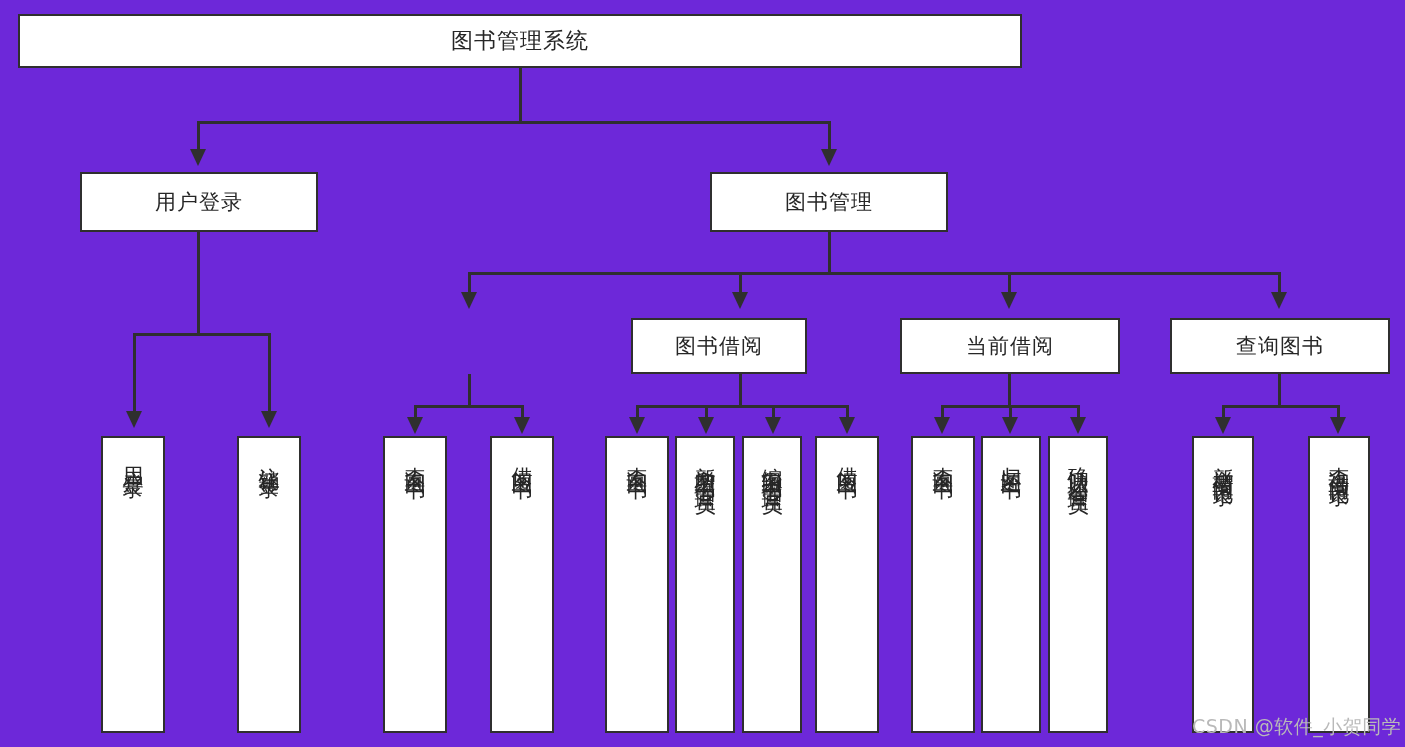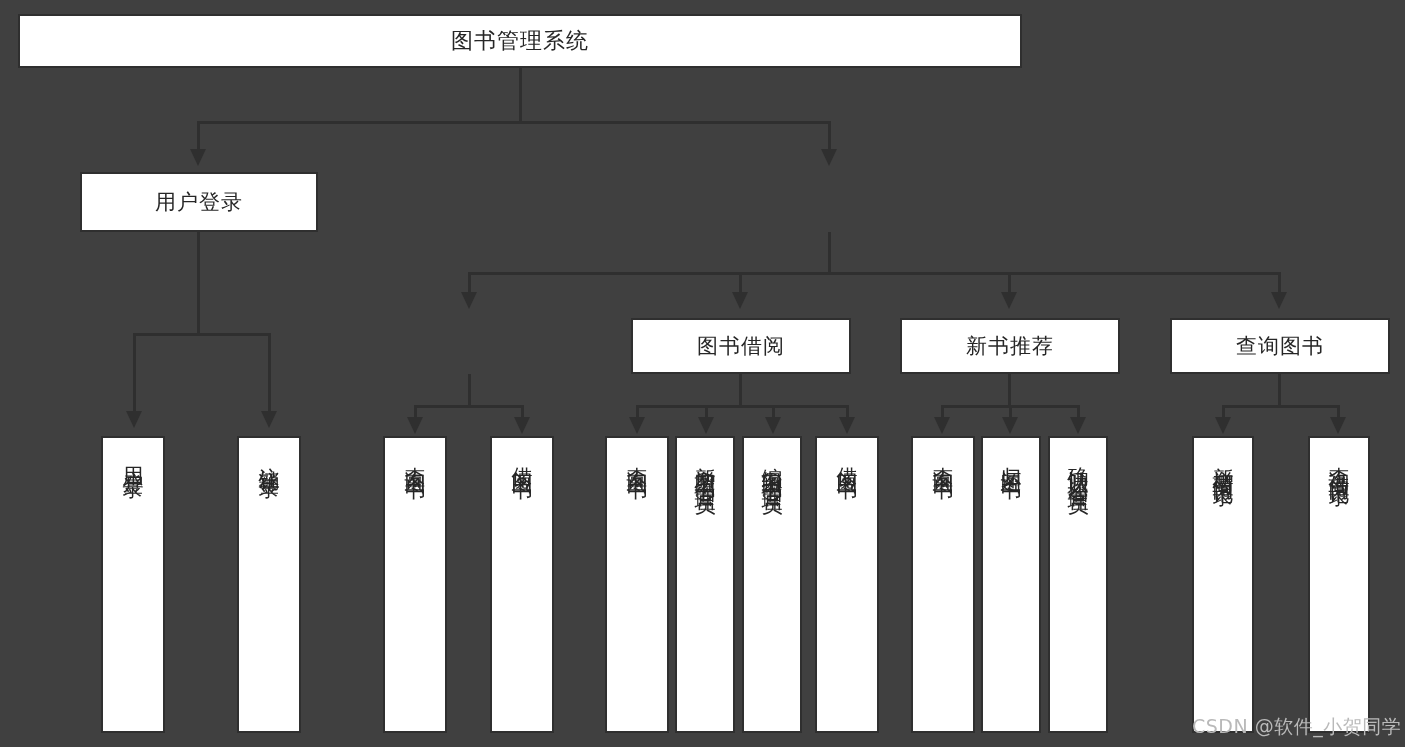--- a/index.html
+++ b/index.html
@@ -8,21 +8,21 @@
     padding: 0;
     background: #ffffff;
   }
   body {
     font-family: "DejaVu Sans", "Liberation Sans", sans-serif;
   }
   #canvas {
     position: relative;
     width: 1405px;
     height: 747px;
-    background: #404040;
+    background: #6d28d9;
     overflow: hidden;
   }
   
   .node {
     position: absolute;
     box-sizing: border-box;
     background: #ffffff;
     border: 2.5px solid #2f2f2f;
     display: flex;
     align-items: center;
@@ -92,20 +92,23 @@
   <div class="hline" style="left:197px; top:121px; width:634px; height:3px;"></div>
   <div class="vline" style="left:197px; top:121px; width:3px; height:30px;"></div>
   <div class="arrow" style="left:190px; top:149px;"></div>
   <div class="vline" style="left:828px; top:121px; width:3px; height:30px;"></div>
   <div class="arrow" style="left:821px; top:149px;"></div>
 
   <div class="node" style="left:80px; top:172px; width:238px; height:60px;">
     <span class="lbl">用户登录</span>
   </div>
 
+  <div class="node" style="left:710px; top:172px; width:238px; height:60px;">
+    <span class="lbl">图书管理</span>
+  </div>
 
   <div class="vline" style="left:197px; top:232px; width:3px; height:103px;"></div>
   <div class="hline" style="left:133px; top:333px; width:137px; height:3px;"></div>
   <div class="vline" style="left:133px; top:333px; width:3px; height:80px;"></div>
   <div class="arrow" style="left:126px; top:411px;"></div>
   <div class="vline" style="left:268px; top:333px; width:3px; height:80px;"></div>
   <div class="arrow" style="left:261px; top:411px;"></div>
 
   <div class="vline" style="left:828px; top:232px; width:3px; height:42px;"></div>
   <div class="hline" style="left:468px; top:272px; width:813px; height:3px;"></div>
@@ -115,25 +118,25 @@
 
   <div class="vline" style="left:739px; top:272px; width:3px; height:22px;"></div>
   <div class="arrow" style="left:732px; top:292px;"></div>
 
   <div class="vline" style="left:1008px; top:272px; width:3px; height:22px;"></div>
   <div class="arrow" style="left:1001px; top:292px;"></div>
 
   <div class="vline" style="left:1278px; top:272px; width:3px; height:22px;"></div>
   <div class="arrow" style="left:1271px; top:292px;"></div>
 
-  <div class="node" style="left:631px; top:318px; width:220px; height:56px;">
+  <div class="node" style="left:631px; top:318px; width:176px; height:56px;">
     <span class="lbl">图书借阅</span>
   </div>
   <div class="node" style="left:900px; top:318px; width:220px; height:56px;">
-    <span class="lbl">新书推荐</span>
+    <span class="lbl">当前借阅</span>
   </div>
   <div class="node" style="left:1170px; top:318px; width:220px; height:56px;">
     <span class="lbl">查询图书</span>
   </div>
 
   <div class="vline" style="left:468px; top:374px; width:3px; height:33px;"></div>
   <div class="hline" style="left:414px; top:405px; width:110px; height:3px;"></div>
   <div class="vline" style="left:414px; top:405px; width:3px; height:14px;"></div>
   <div class="arrow" style="left:407px; top:417px;"></div>
   <div class="vline" style="left:521px; top:405px; width:3px; height:14px;"></div>

